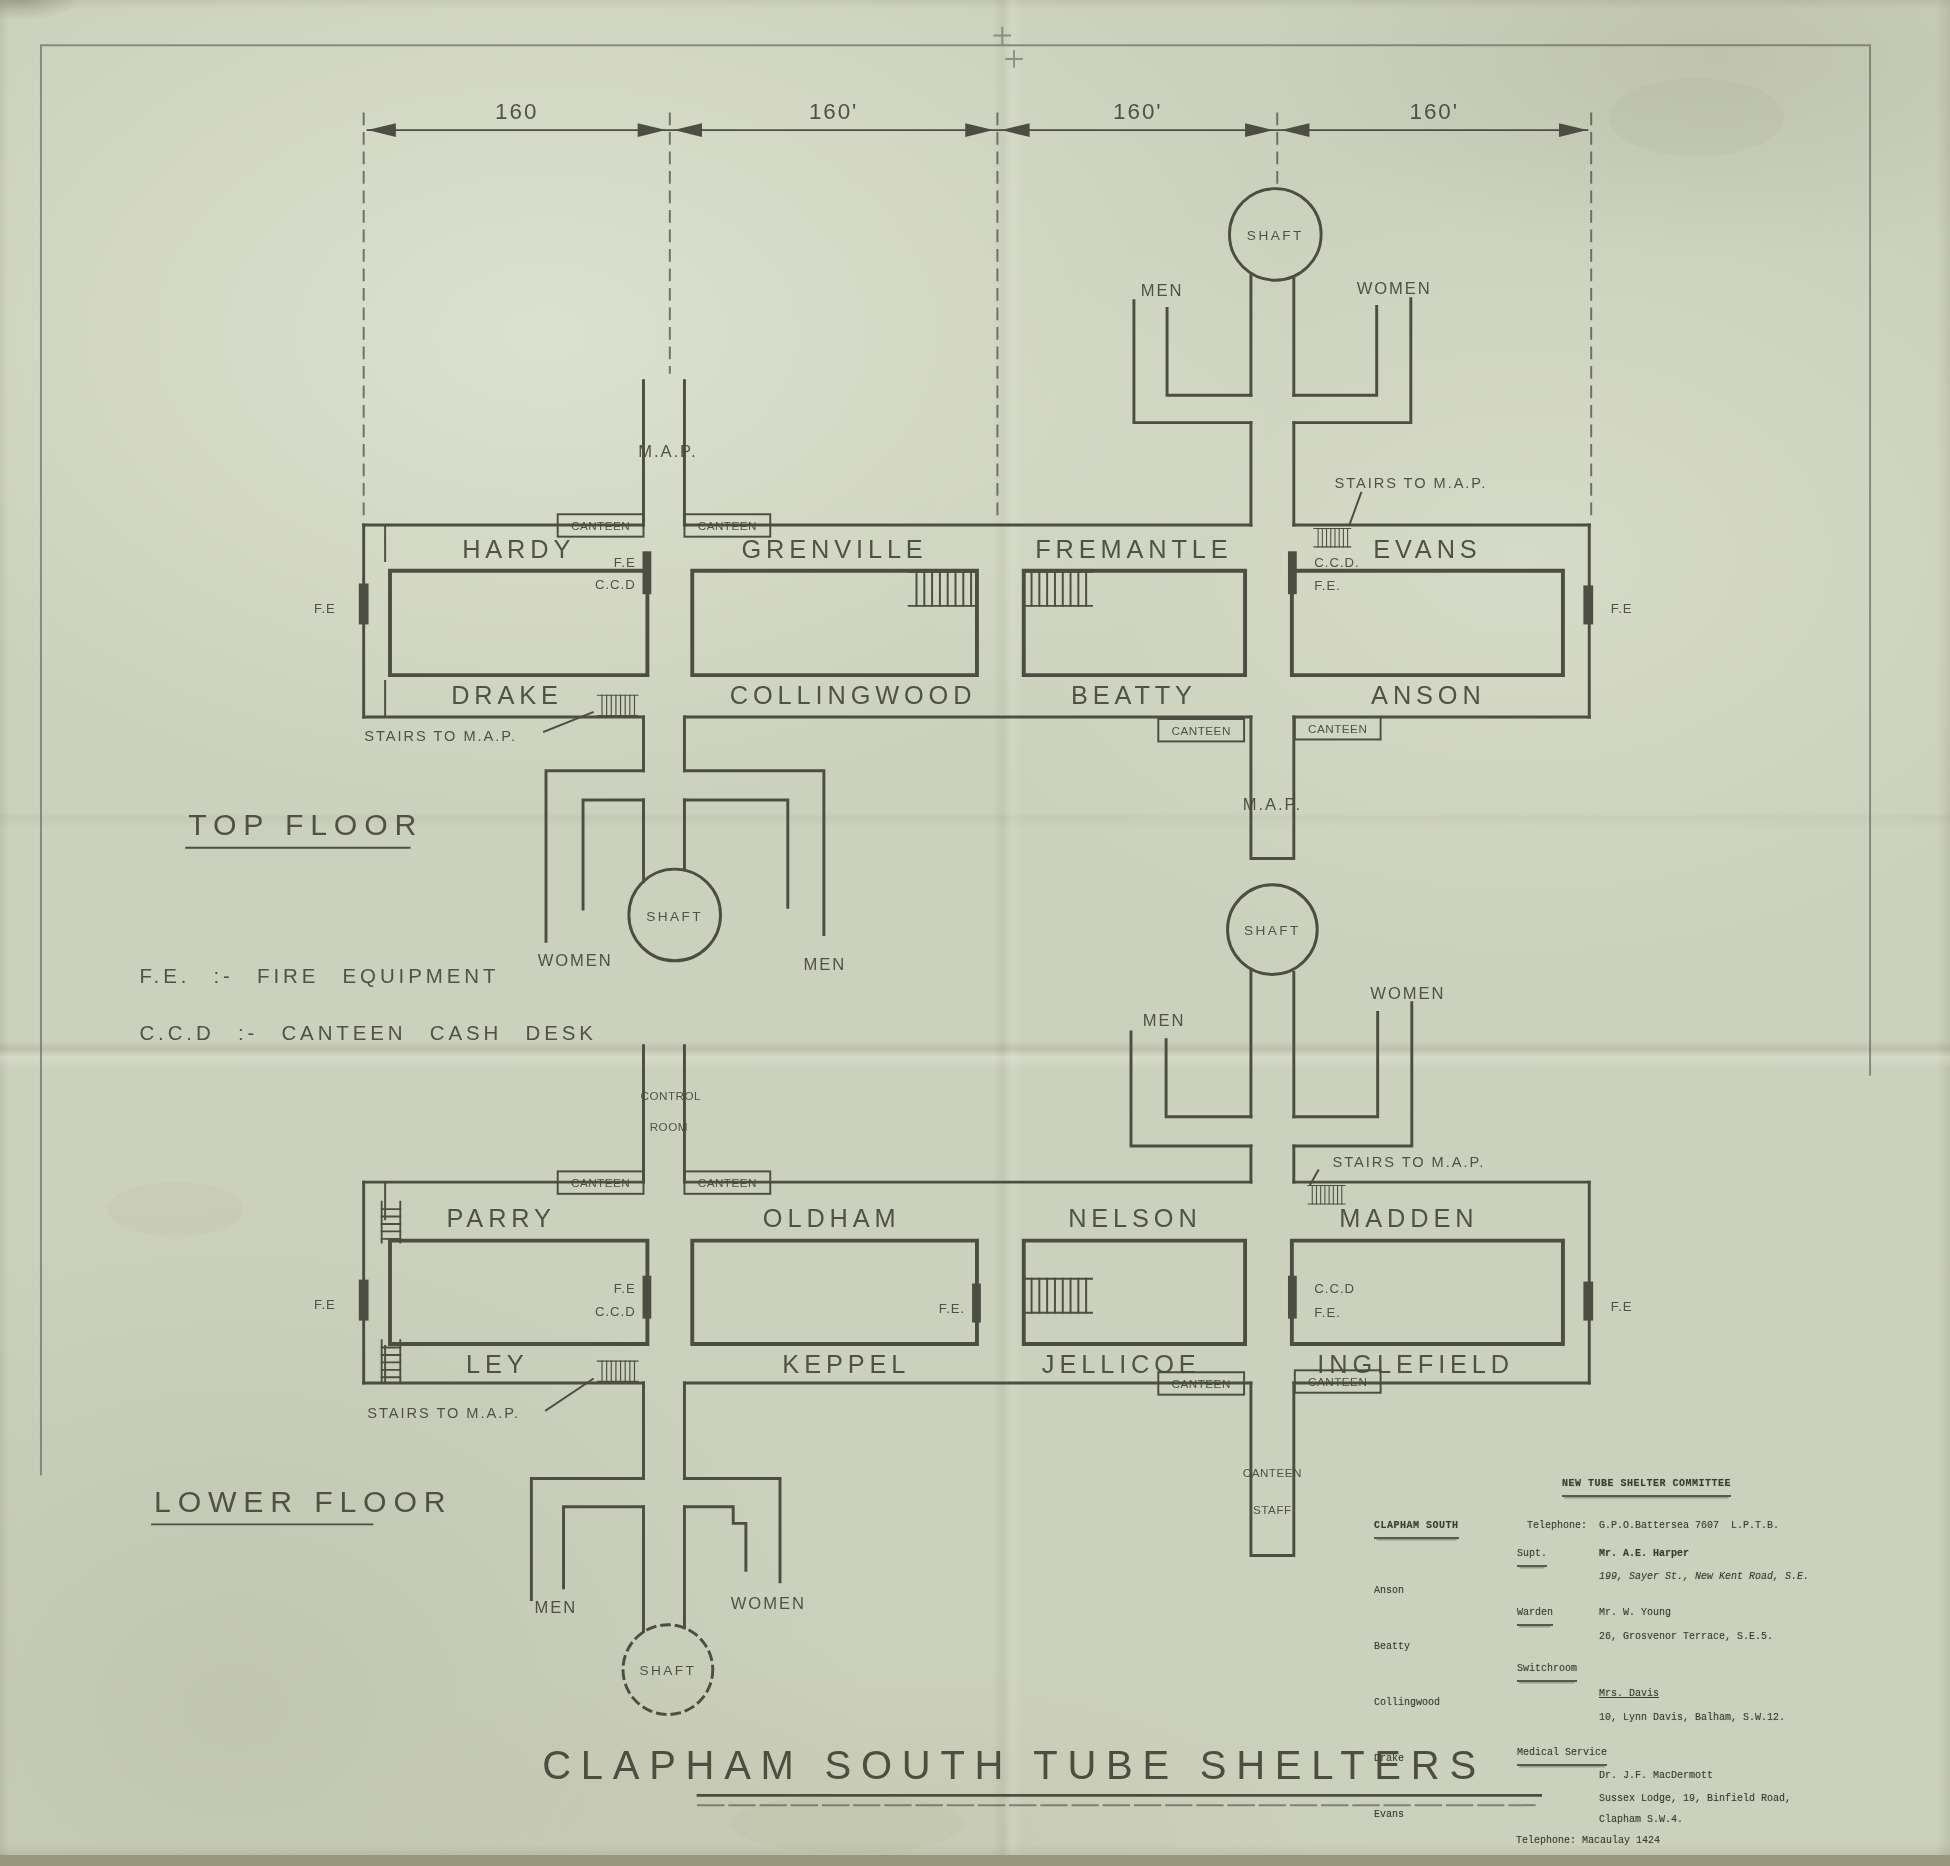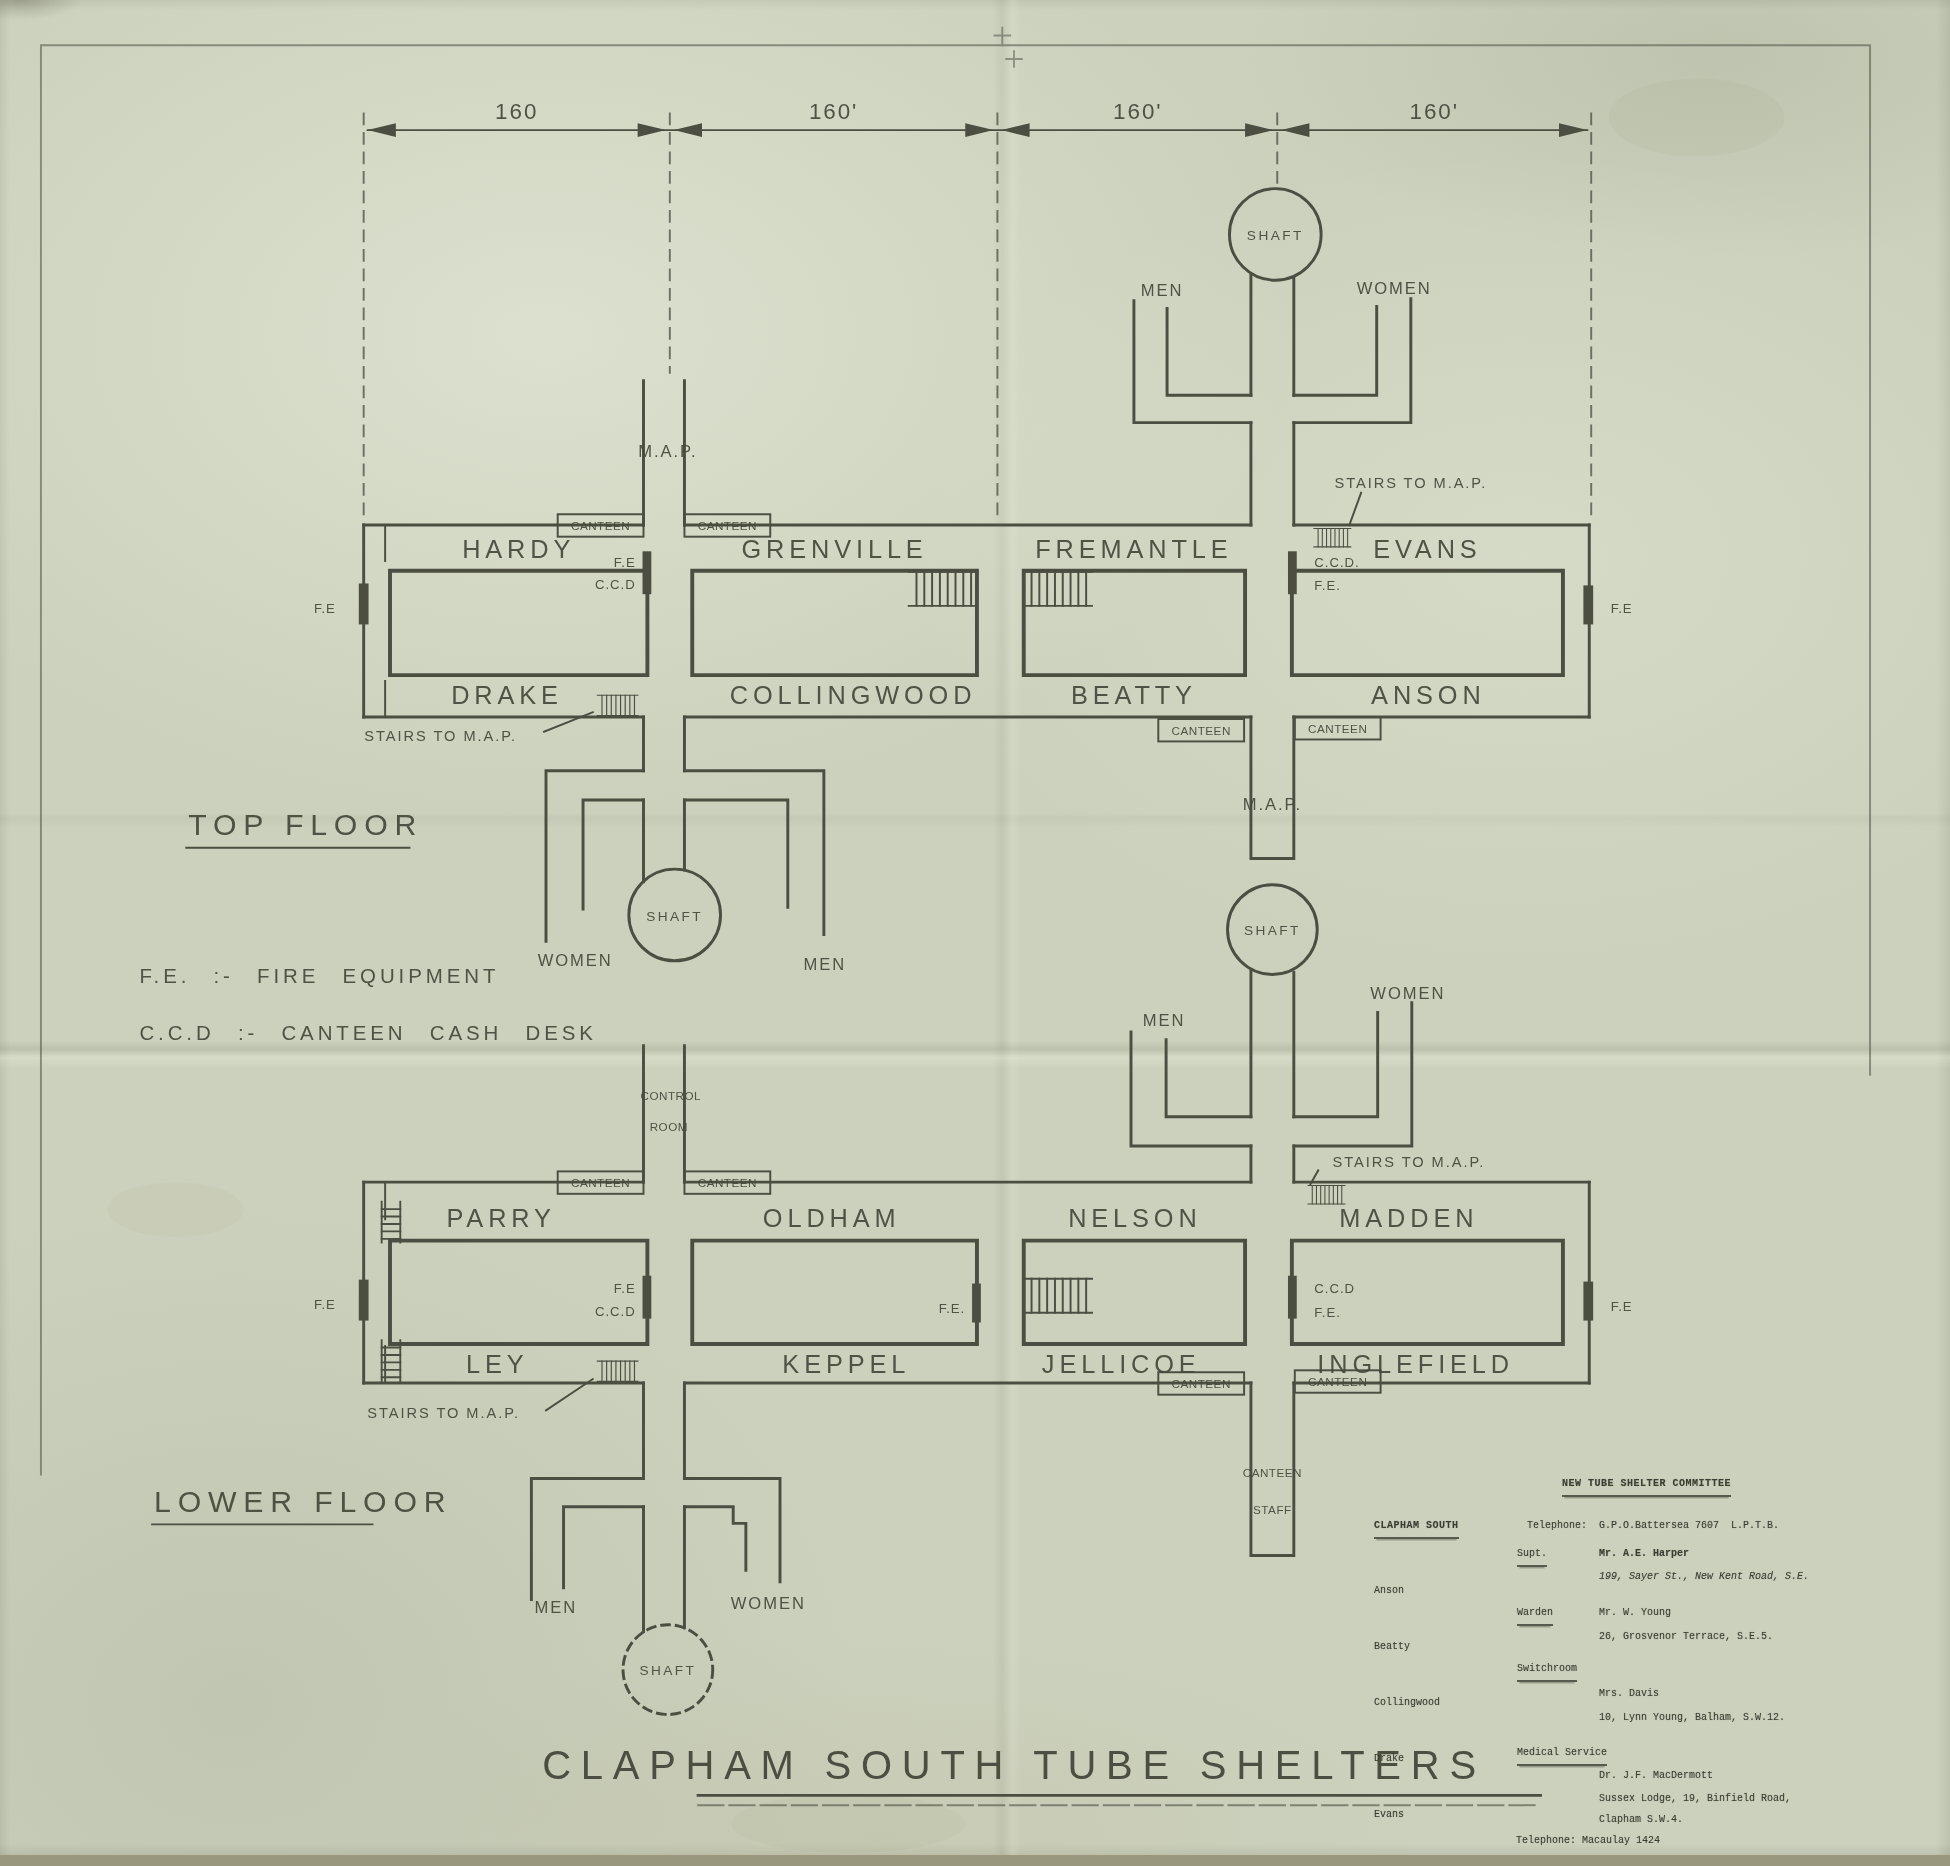--- a/index.html
+++ b/index.html
@@ -300,22 +300,22 @@
 
   <div class="tw u" style="left:1517px;top:1545px;">Supt.</div>
   <div class="tw" style="left:1599px;top:1545px;font-weight:bold;">Mr. A.E. Harper</div>
   <div class="tw" style="left:1599px;top:1568px;font-style:italic;">199, Sayer St., New Kent Road, S.E.</div>
 
   <div class="tw u" style="left:1517px;top:1604px;">Warden</div>
   <div class="tw" style="left:1599px;top:1604px;">Mr. W. Young</div>
   <div class="tw" style="left:1599px;top:1628px;">26, Grosvenor Terrace, S.E.5.</div>
 
   <div class="tw u" style="left:1517px;top:1660px;">Switchroom</div>
-  <div class="tw" style="left:1599px;top:1685px;">Mrs. Davis</div>
-  <div class="tw" style="left:1599px;top:1709px;">10, Lynn Young, Balham, S.W.12.</div>
+  <div class="tw" style="left:1599px;top:1685px;text-decoration:underline;">Mrs. Davis</div>
+  <div class="tw" style="left:1599px;top:1709px;">10, Lynn Davis, Balham, S.W.12.</div>
 
   <div class="tw u" style="left:1517px;top:1744px;">Medical Service</div>
   <div class="tw" style="left:1599px;top:1767px;">Dr. J.F. MacDermott</div>
   <div class="tw" style="left:1599px;top:1790px;">Sussex Lodge, 19, Binfield Road,</div>
   <div class="tw" style="left:1599px;top:1811px;">Clapham S.W.4.</div>
   <div class="tw" style="left:1516px;top:1832px;">Telephone: Macaulay 1424</div>
 </div>
 
 </div>
 

